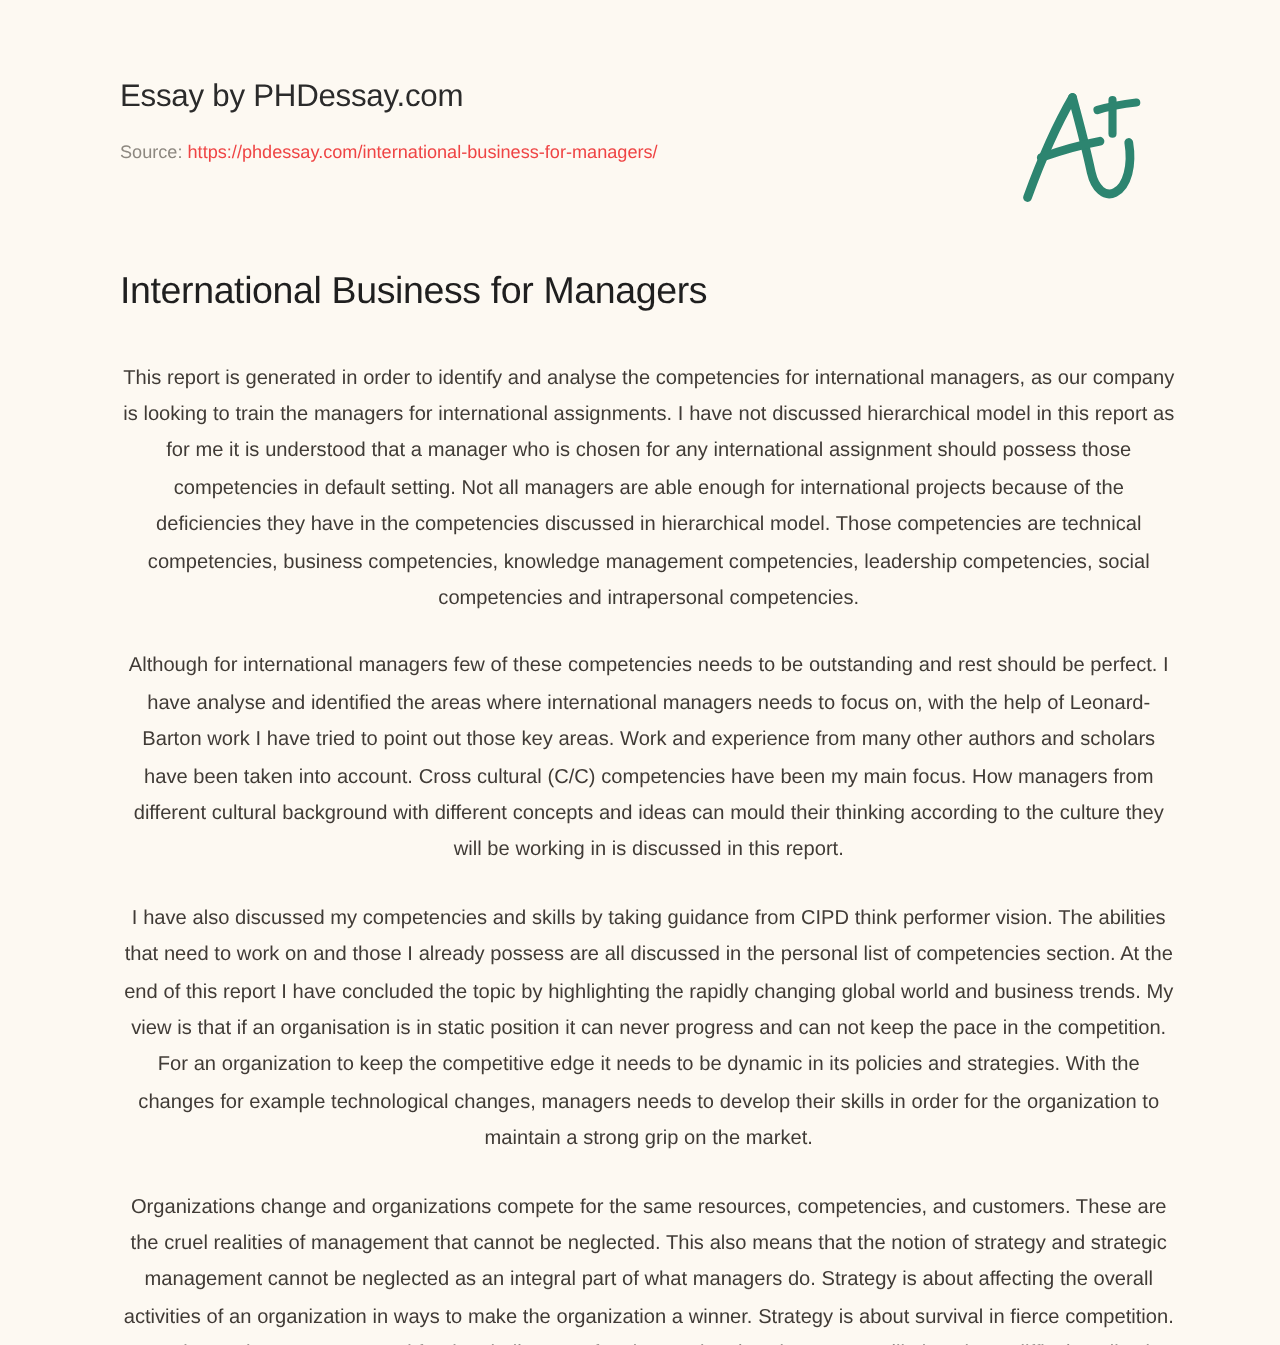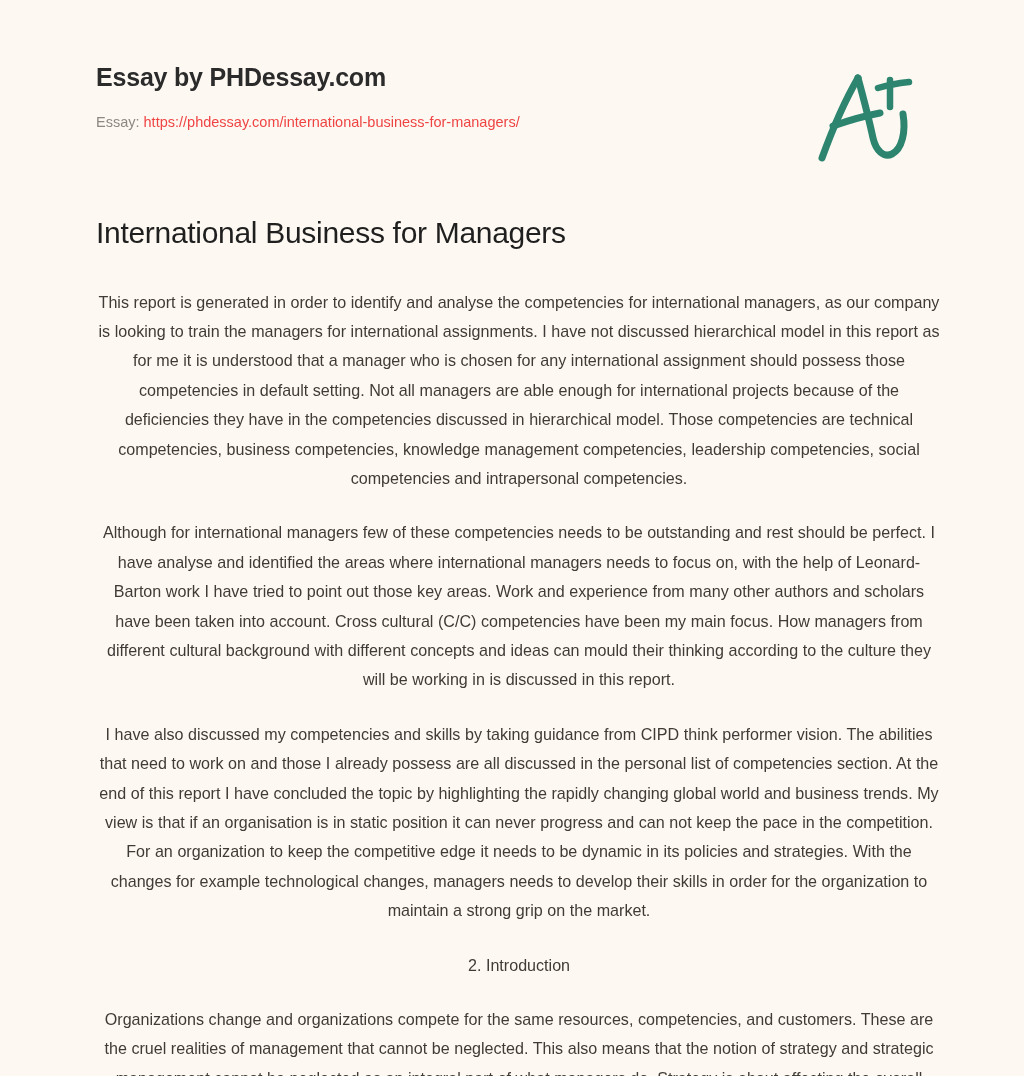--- a/index.html
+++ b/index.html
@@ -28,21 +28,21 @@
 
   
   .header {
     position: absolute;
     left: 96px;
     top: 62px;
     width: 700px;
   }
   .brand-line {
     font-size: 25px;
-    font-weight: bold;
+    font-weight: normal;
     letter-spacing: -0.2px;
     color: #2b2b2b;
     line-height: 1.2;
     margin: 0;
     white-space: nowrap;
   }
   .source-line {
     margin: 21px 0 0 0;
     font-size: 14.5px;
     line-height: 1.3;
@@ -93,21 +93,21 @@
   .body-copy p:last-child { margin-bottom: 0; }
 </style>
 </head>
 <body>
 
 <div class="page">
 
   <div class="header">
     <div class="brand-line">Essay by PHDessay.com</div>
     <div class="source-line">
-      <span>Essay:</span>
+      <span>Source:</span>
       <a class="source-link" href="#">https://phdessay.com/international-business-for-managers/</a>
     </div>
   </div>
 
   <div class="logo">
     <svg viewBox="0 0 110 100" xmlns="http://www.w3.org/2000/svg" fill="none" stroke="#2d8570" stroke-linecap="round" stroke-linejoin="round">
 
       <path d="M12 92 C20 70 34 36 48 12" stroke-width="7"></path>
 
       <path d="M48 12 C54 34 60 58 63 72 C66 85 74 92 82 88 C92 83 96 66 93 48" stroke-width="7"></path>
@@ -120,19 +120,18 @@
     </svg>
   </div>
 
   <div class="article">
     <h1 class="doc-title">International Business for Managers</h1>
 
     <div class="body-copy">
       <p>This report is generated in order to identify and analyse the competencies for international managers, as our company is looking to train the managers for international assignments. I have not discussed hierarchical model in this report as for me it is understood that a manager who is chosen for any international assignment should possess those competencies in default setting. Not all managers are able enough for international projects because of the deficiencies they have in the competencies discussed in hierarchical model. Those competencies are technical competencies, business competencies, knowledge management competencies, leadership competencies, social competencies and intrapersonal competencies.</p>
       <p>Although for international managers few of these competencies needs to be outstanding and rest should be perfect. I have analyse and identified the areas where international managers needs to focus on, with the help of Leonard-Barton work I have tried to point out those key areas. Work and experience from many other authors and scholars have been taken into account. Cross cultural (C/C) competencies have been my main focus. How managers from different cultural background with different concepts and ideas can mould their thinking according to the culture they will be working in is discussed in this report.</p>
       <p>I have also discussed my competencies and skills by taking guidance from CIPD think performer vision. The abilities that need to work on and those I already possess are all discussed in the personal list of competencies section. At the end of this report I have concluded the topic by highlighting the rapidly changing global world and business trends. My view is that if an organisation is in static position it can never progress and can not keep the pace in the competition. For an organization to keep the competitive edge it needs to be dynamic in its policies and strategies. With the changes for example technological changes, managers needs to develop their skills in order for the organization to maintain a strong grip on the market.</p>
-      <p>2. Introduction</p>
       <p>Organizations change and organizations compete for the same resources, competencies, and customers. These are the cruel realities of management that cannot be neglected. This also means that the notion of strategy and strategic management cannot be neglected as an integral part of what managers do. Strategy is about affecting the overall activities of an organization in ways to make the organization a winner. Strategy is about survival in fierce competition. Expatriates who are unprepared for the challenges of an international assignment are likely to have difficulty adjusting abroad and are likely to experience culture shock (Oberg, 1960).</p>
 
     </div>
   </div>
 
 </div>
 
 </body></html>

